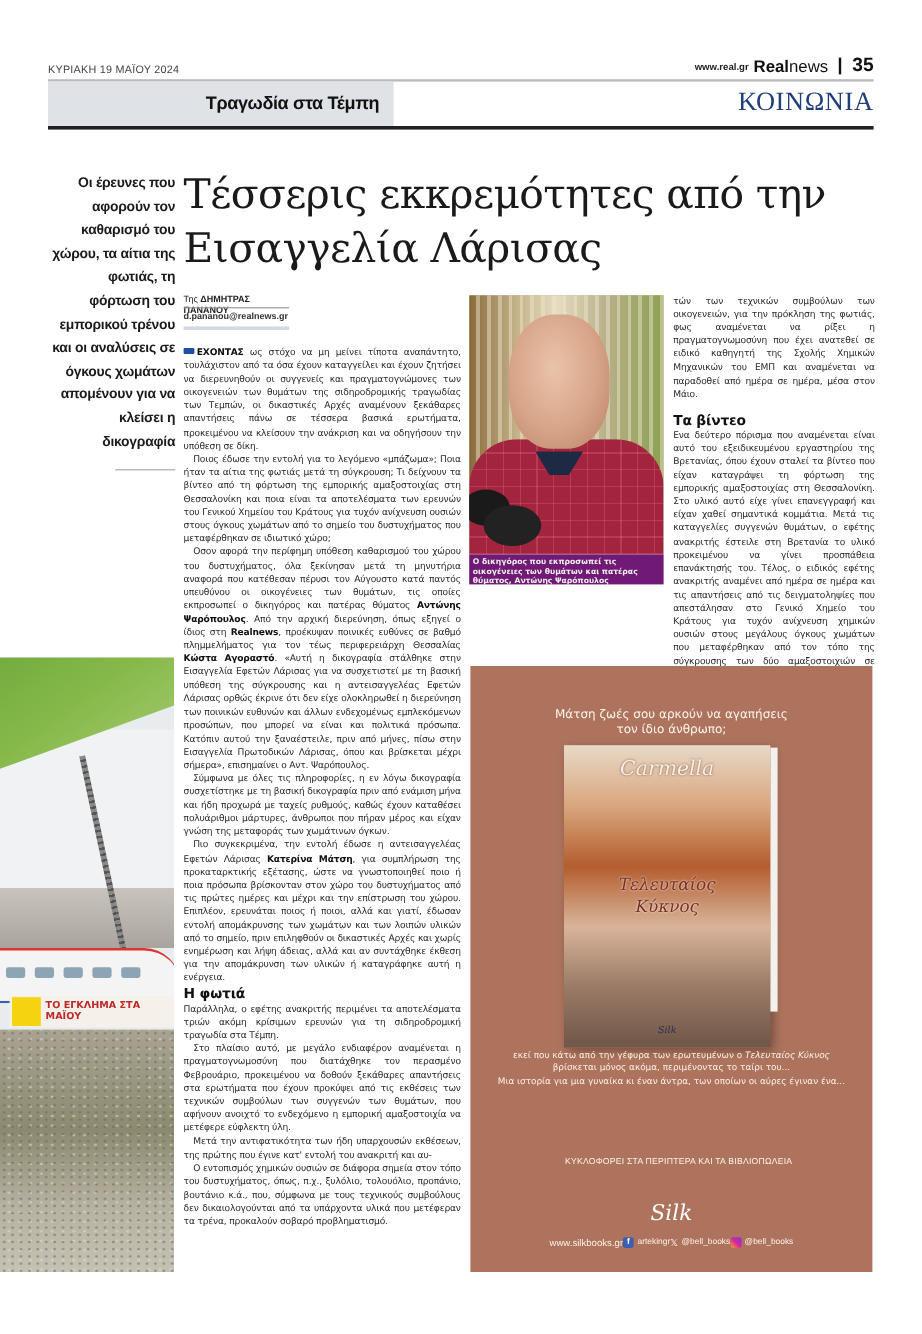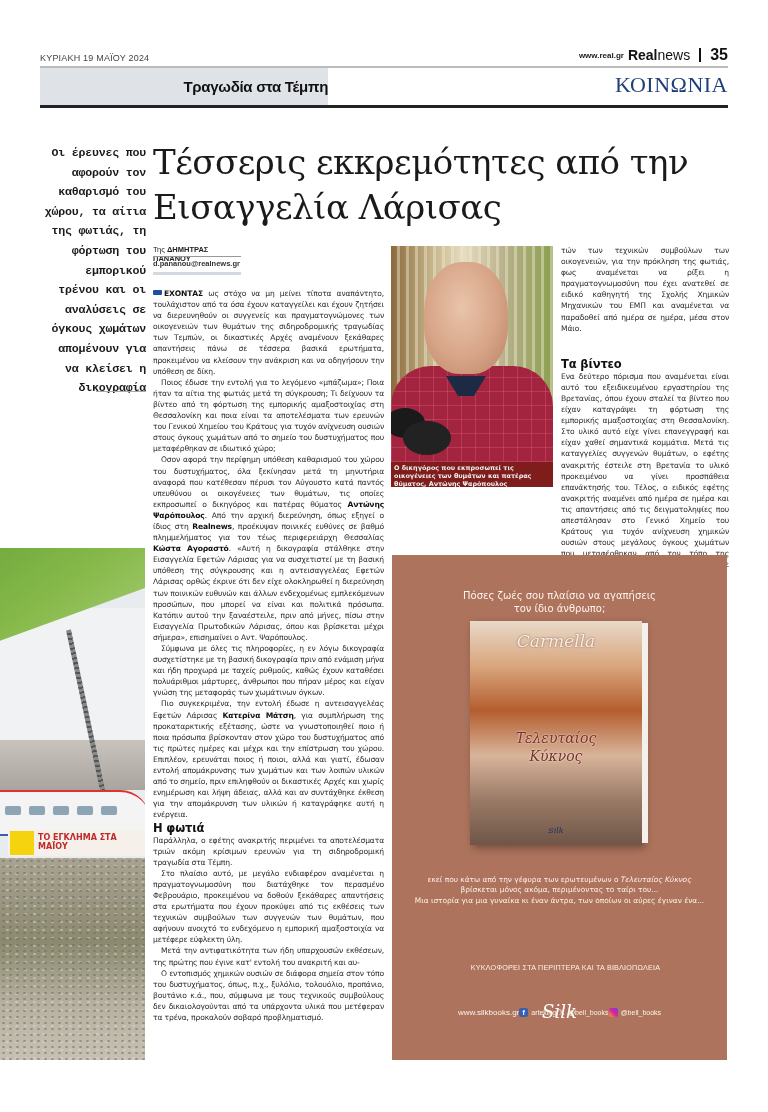--- a/index.html
+++ b/index.html
@@ -10,26 +10,26 @@
   .top-date { position: absolute; left: 40px; top: 53px; font-size: 9px; color: #444; letter-spacing: 0.2px; }
   .top-right { position: absolute; right: 40px; top: 46px; display: flex; align-items: center; gap: 4px; }
   .top-url { font-size: 8px; color: #222; font-weight: bold; }
   .brand { font-size: 14px; color: #111; }
   .brand b { font-weight: 900; }
   .brand-sep { width: 2px; height: 14px; background: #111; margin: 0 5px; }
   .page-num { font-size: 16px; font-weight: bold; color: #111; }
   .top-rule { position: absolute; left: 40px; right: 40px; top: 66px; height: 2px; background: #bbb; }
 
   .section-band { position: absolute; left: 40px; top: 68px; width: 288px; height: 37px; background: #dfe3e7; }
-  .section-band-title { position: absolute; left: 40px; top: 68px; width: 288px; height: 37px; display: flex; align-items: center; justify-content: flex-end; padding-right: 0; font-size: 15px; font-weight: bold; color: #111; font-family: "Liberation Sans", sans-serif; letter-spacing: -0.3px; }
+  .section-band-title { position: absolute; left: 40px; top: 68px; width: 288px; height: 37px; display: flex; align-items: center; justify-content: flex-end; padding-right: 12px; font-size: 15px; font-weight: bold; color: #111; font-family: "Liberation Sans", sans-serif; letter-spacing: -0.3px; }
   .section-label { position: absolute; right: 40px; top: 72px; font-family: "Liberation Serif", serif; font-size: 22px; color: #1f3f7a; letter-spacing: 0.5px; }
   .bottom-rule { position: absolute; left: 40px; right: 40px; top: 105px; height: 3px; background: #222; }
 
   
-  .pull-quote { position: absolute; left: 40px; top: 143px; width: 106px; text-align: right; font-family: Liberation Mono, monospace; font-weight: bold; font-size: 11.6px; line-height: 19.6px; color: #1a1a1a; letter-spacing: -0.2px; }
+  .pull-quote { position: absolute; left: 40px; top: 143px; width: 106px; text-align: right; font-family: Liberation Sans, sans-serif; font-weight: bold; font-size: 11.6px; line-height: 19.6px; color: #1a1a1a; letter-spacing: -0.2px; }
   .pull-rule { position: absolute; left: 96px; top: 391px; width: 50px; height: 1px; background: #aaa; }
 
   
   .headline { position: absolute; left: 153px; top: 140px; width: 590px; font-family: "DejaVu Serif", serif; font-size: 34px; line-height: 45px; color: #1a1a1a; font-weight: normal; letter-spacing: -0.5px; }
 
   
   .byline { position: absolute; left: 153px; top: 245px; width: 88px; font-size: 7.5px; color: #222; }
   .byline .name { font-weight: bold; }
   .byline-rule { position: absolute; left: 153px; top: 256px; width: 88px; height: 1px; background: #999; }
   .byline-email { position: absolute; left: 153px; top: 259px; font-size: 7.5px; font-weight: bold; color: #333; }
@@ -47,35 +47,35 @@
 
   
   .photo { position: absolute; left: 391px; top: 246px; width: 162px; height: 216px; overflow: hidden; background: #c9b58f; }
   .photo-bg { position: absolute; inset: 0; background: linear-gradient(90deg, #8a6a3c 0%, #c5b48a 25%, #e6dcc0 45%, #b8b18a 70%, #8aa050 100%); }
   .photo-bars { position: absolute; inset: 0; background: repeating-linear-gradient(90deg, rgba(255,255,255,0.0) 0px, rgba(255,255,255,0.0) 6px, rgba(240,232,210,0.45) 6px, rgba(240,232,210,0.45) 9px); }
   .head { position: absolute; left: 33px; top: 16px; width: 84px; height: 112px; border-radius: 45% 45% 42% 42%; background: radial-gradient(ellipse at 45% 40%, #e9c4aa 0%, #d7a487 55%, #b98066 100%); }
   .shirt { position: absolute; left: 0; top: 120px; width: 162px; height: 96px; background: #a3243e; border-radius: 40px 40px 0 0; background-image: repeating-linear-gradient(90deg, rgba(255,120,150,0.25) 0 1px, transparent 1px 14px), repeating-linear-gradient(0deg, rgba(255,120,150,0.25) 0 1px, transparent 1px 14px); }
   .collar { position: absolute; left: 55px; top: 130px; width: 40px; height: 20px; background: #1d2a44; clip-path: polygon(0 0, 100% 0, 70% 100%, 30% 100%); }
   .mic1 { position: absolute; left: -6px; top: 162px; width: 40px; height: 30px; border-radius: 50%; background: #1a1a1a; }
   .mic2 { position: absolute; left: 12px; top: 175px; width: 48px; height: 34px; border-radius: 50%; background: #222; }
-  .caption { position: absolute; left: 391px; top: 462px; width: 162px; height: 25px; background: #7f1d1d; color: #f0f0f0; font-size: 6.4px; line-height: 8px; padding: 2px 3px; font-weight: bold; font-family: "DejaVu Sans", sans-serif; }
+  .caption { position: absolute; left: 391px; top: 462px; width: 162px; height: 25px; background: #701a75; color: #f0f0f0; font-size: 6.4px; line-height: 8px; padding: 2px 3px; font-weight: bold; font-family: "DejaVu Sans", sans-serif; }
 
   
   .ad { position: absolute; left: 392px; top: 555px; width: 335px; height: 505px; background: #ad735d; }
   .ad-headline { position: absolute; left: 0; right: 0; top: 34px; text-align: center; color: #fff4ec; font-size: 10px; line-height: 13px; font-family: "DejaVu Sans", sans-serif; }
-  .book { position: absolute; left: 78px; top: 66px; width: 172px; height: 224px; background: linear-gradient(180deg, #e8d9c8 0%, #d9a67e 20%, #b45d2e 40%, #d8b49a 60%, #9a7a66 80%, #6f5648 100%); box-shadow: 3px 3px 8px rgba(0,0,0,0.35); }
+  .book { position: absolute; left: 78px; top: 66px; width: 172px; height: 252px; background: linear-gradient(180deg, #e8d9c8 0%, #d9a67e 20%, #b45d2e 40%, #d8b49a 60%, #9a7a66 80%, #6f5648 100%); box-shadow: 3px 3px 8px rgba(0,0,0,0.35); }
   .book-spine { position: absolute; right: -6px; top: 2px; width: 6px; height: 220px; background: #f4f1ec; }
   .book-author { position: absolute; left: 0; right: 0; top: 10px; text-align: center; font-family: "DejaVu Serif", serif; font-style: italic; font-size: 17px; color: #f6efe6; text-shadow: 0 0 2px #7b4a34; }
   .book-title { position: absolute; left: 0; right: 0; top: 108px; text-align: center; font-family: "DejaVu Serif", serif; font-style: italic; font-size: 14px; line-height: 18px; color: #7a2f25; text-shadow: 0 0 2px #fff; }
   .book-pub { position: absolute; left: 0; right: 0; bottom: 10px; text-align: center; font-family: "DejaVu Serif", serif; font-style: italic; font-size: 8px; color: #2a2f5a; }
   .ad-body { position: absolute; left: 8px; right: 8px; top: 320px; text-align: center; color: #fdf1e8; font-size: 7.4px; line-height: 10.3px; font-family: "DejaVu Sans", sans-serif; }
   .ad-body i { font-style: italic; }
   .ad-release { position: absolute; left: 12px; right: 0; top: 408px; text-align: center; color: #fdf1e8; font-size: 7.2px; letter-spacing: 0.2px; }
   .silk-logo { position: absolute; left: 0; right: 0; top: 446px; text-align: center; color: #fff; font-family: "DejaVu Serif", serif; font-style: italic; font-size: 18px; }
-  .ad-footer { position: absolute; left: 0; right: 0; top: 453px; display: flex; justify-content: center; align-items: center; gap: 0; color: #fdf1e8; font-size: 7px; }
+  .ad-footer { position: absolute; left: 0; right: 0; top: 476px; display: flex; justify-content: center; align-items: center; gap: 0; color: #fdf1e8; font-size: 7px; }
   .ad-footer .site { font-size: 8px; }
   .social { display: flex; align-items: center; gap: 3px; }
   .fb-icon { width: 9px; height: 9px; background: #3b5fb0; border-radius: 2px; color: #fff; font-size: 7px; font-weight: bold; line-height: 9px; text-align: center; }
   .x-icon { font-size: 8px; }
   .ig-icon { width: 9px; height: 9px; border-radius: 2px; background: linear-gradient(45deg, #f5a623, #d6249f, #7a3ad8); }
 
   
   .train-photo { position: absolute; left: 0; top: 548px; width: 145px; height: 512px; overflow: hidden; background: #e9ecef; }
   .field { position: absolute; left: -20px; top: -10px; width: 200px; height: 110px; background: linear-gradient(160deg, #6fa83c 0%, #86b94a 60%, #9cc565 100%); transform: skewY(-20deg); transform-origin: left top; }
   .sky { position: absolute; left: 0; top: 60px; width: 145px; height: 140px; background: #f0f2f3; }
@@ -134,21 +134,21 @@
   <div class="shirt"></div>
   <div class="collar"></div>
   <div class="head"></div>
   <div class="mic1"></div>
   <div class="mic2"></div>
 </div>
 <div class="caption">Ο δικηγόρος που εκπροσωπεί τις οικογένειες των θυμάτων και πατέρας θύματος, Αντώνης Ψαρόπουλος</div>
 
 <div class="col col2">
   <p class="first">τών των τεχνικών συμβούλων των οικογενειών, για την πρόκληση της φωτιάς, φως αναμένεται να ρίξει η πραγματογνωμοσύνη που έχει ανατεθεί σε ειδικό καθηγητή της Σχολής Χημικών Μηχανικών του ΕΜΠ και αναμένεται να παραδοθεί από ημέρα σε ημέρα, μέσα στον Μάιο.</p>
-  <h3 style="margin-top:23px;">Τα βίντεο</h3>
+  <h3 style="margin-top:9px;">Τα βίντεο</h3>
   <p class="first">Ενα δεύτερο πόρισμα που αναμένεται είναι αυτό του εξειδικευμένου εργαστηρίου της Βρετανίας, όπου έχουν σταλεί τα βίντεο που είχαν καταγράψει τη φόρτωση της εμπορικής αμαξοστοιχίας στη Θεσσαλονίκη. Στο υλικό αυτό είχε γίνει επανεγγραφή και είχαν χαθεί σημαντικά κομμάτια. Μετά τις καταγγελίες συγγενών θυμάτων, ο εφέτης ανακριτής έστειλε στη Βρετανία το υλικό προκειμένου να γίνει προσπάθεια επανάκτησής του. Τέλος, ο ειδικός εφέτης ανακριτής αναμένει από ημέρα σε ημέρα και τις απαντήσεις από τις δειγματοληψίες που απεστάλησαν στο Γενικό Χημείο του Κράτους για τυχόν ανίχνευση χημικών ουσιών στους μεγάλους όγκους χωμάτων που μεταφέρθηκαν από τον τόπο της σύγκρουσης των δύο αμαξοστοιχιών σε ιδιωτικό χώρο.</p>
 </div>
 
 <div class="train-photo">
   <div class="sky"></div>
   <div class="field"></div>
   <div class="bridge"></div>
   <div class="pole"></div>
   <div class="train"></div>
   <div class="windows">
@@ -159,21 +159,21 @@
       <span></span>
     </div>
   <div class="banner">ΤΟ ΕΓΚΛΗΜΑ ΣΤΑ ΜΑΪΟΥ</div>
   <div class="flag"></div>
   <div class="ground"></div>
   <div class="ground-speck"></div>
 </div>
 
 <div class="ad">
   <div class="ad-headline">
-    <div>Πόσες ζωές σου πλαίσιο να αγαπήσεις</div>
+    <div>Μάτση ζωές σου αρκούν να αγαπήσεις</div>
     <div>τον ίδιο άνθρωπο;</div>
   </div>
   <div class="book">
     <div class="book-spine"></div>
     <div class="book-author">Carmella</div>
     <div class="book-title">
       <div>Τελευταίος</div>
       <div>Κύκνος</div>
     </div>
     <div class="book-pub">Silk</div>

